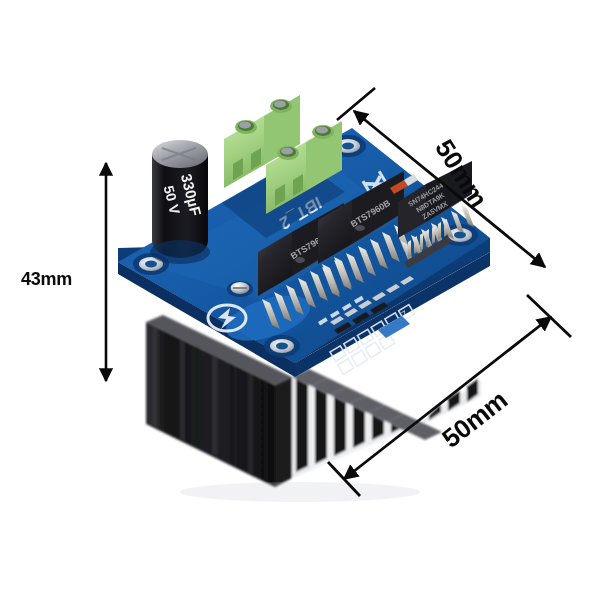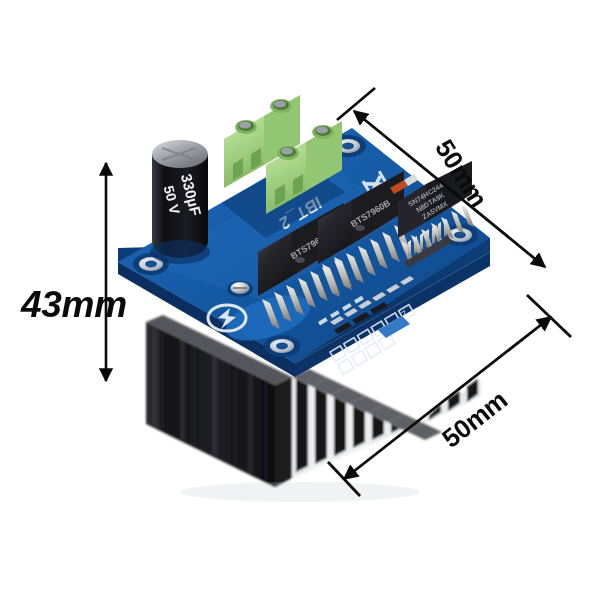--- a/index.html
+++ b/index.html
@@ -34,23 +34,22 @@
   .dim-label {
     position: absolute;
     font-family: "Liberation Sans", sans-serif;
     font-weight: bold;
     color: #0a0a0a;
     white-space: nowrap;
     letter-spacing: -0.3px;
   }
   #label-43mm {
     left: 21px;
-    top: 284px;
-    font-size: 37px;
-    font-style: italic;
+    top: 269px;
+    font-size: 18px;
   }
   #label-50mm-top {
     left: 424px;
     top: 158px;
     font-size: 26px;
     transform: rotate(58deg);
     transform-origin: 50% 50%;
   }
   #label-50mm-bottom {
     left: 438px;

